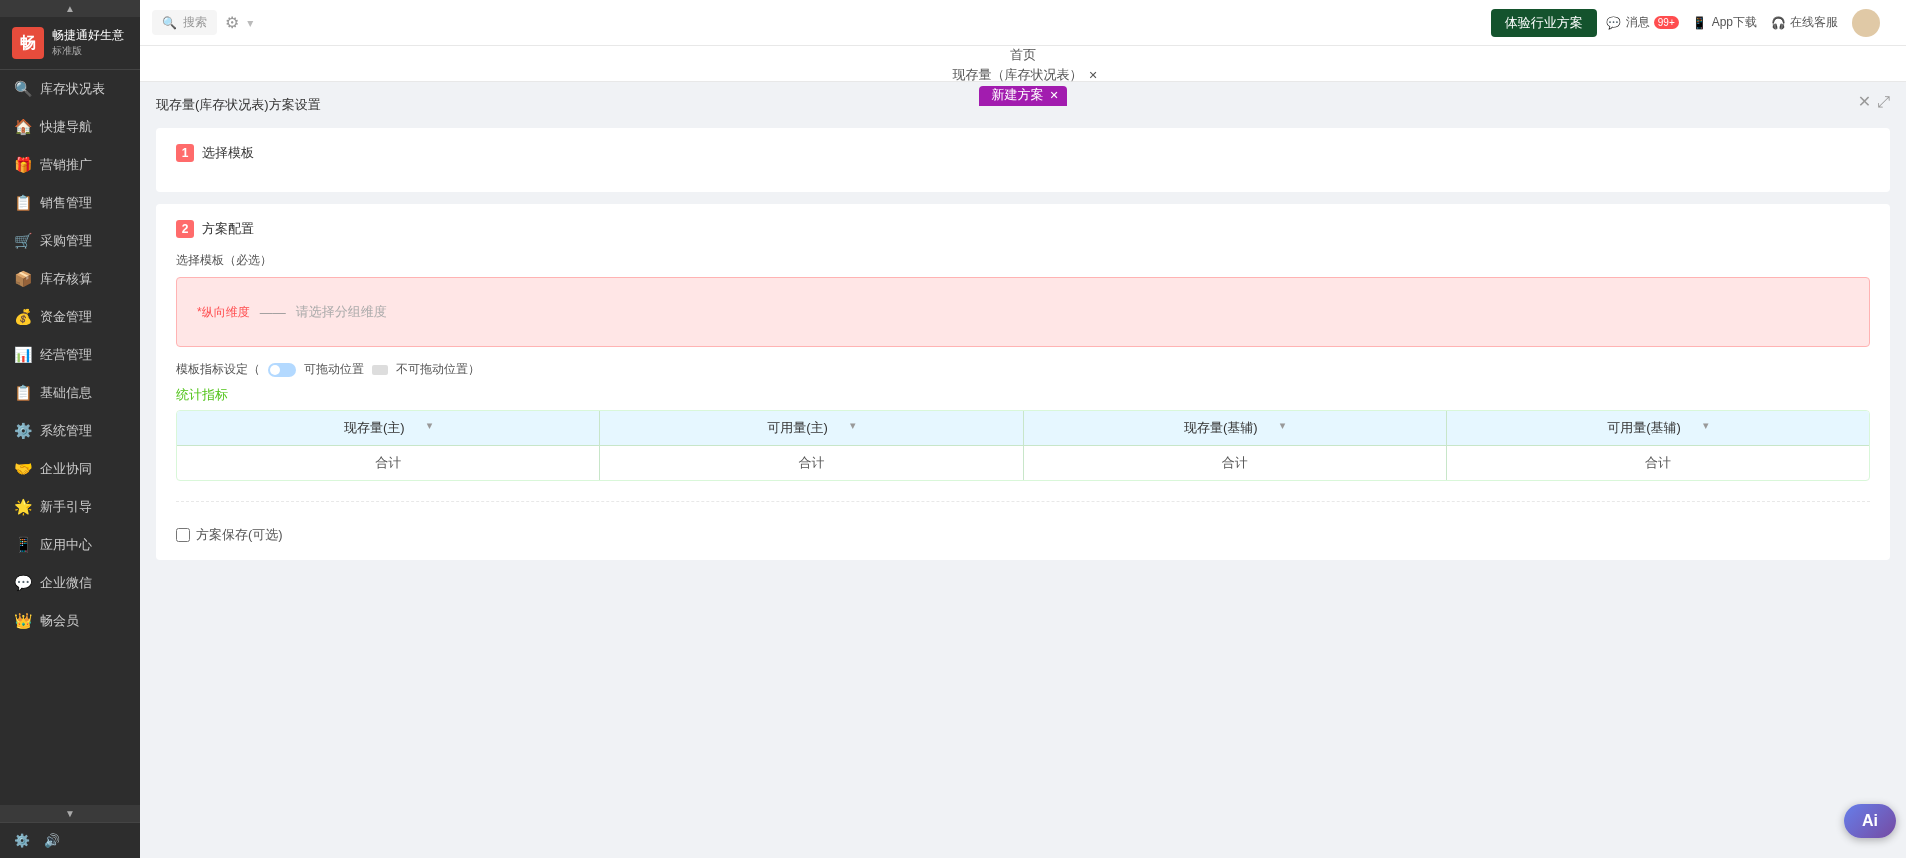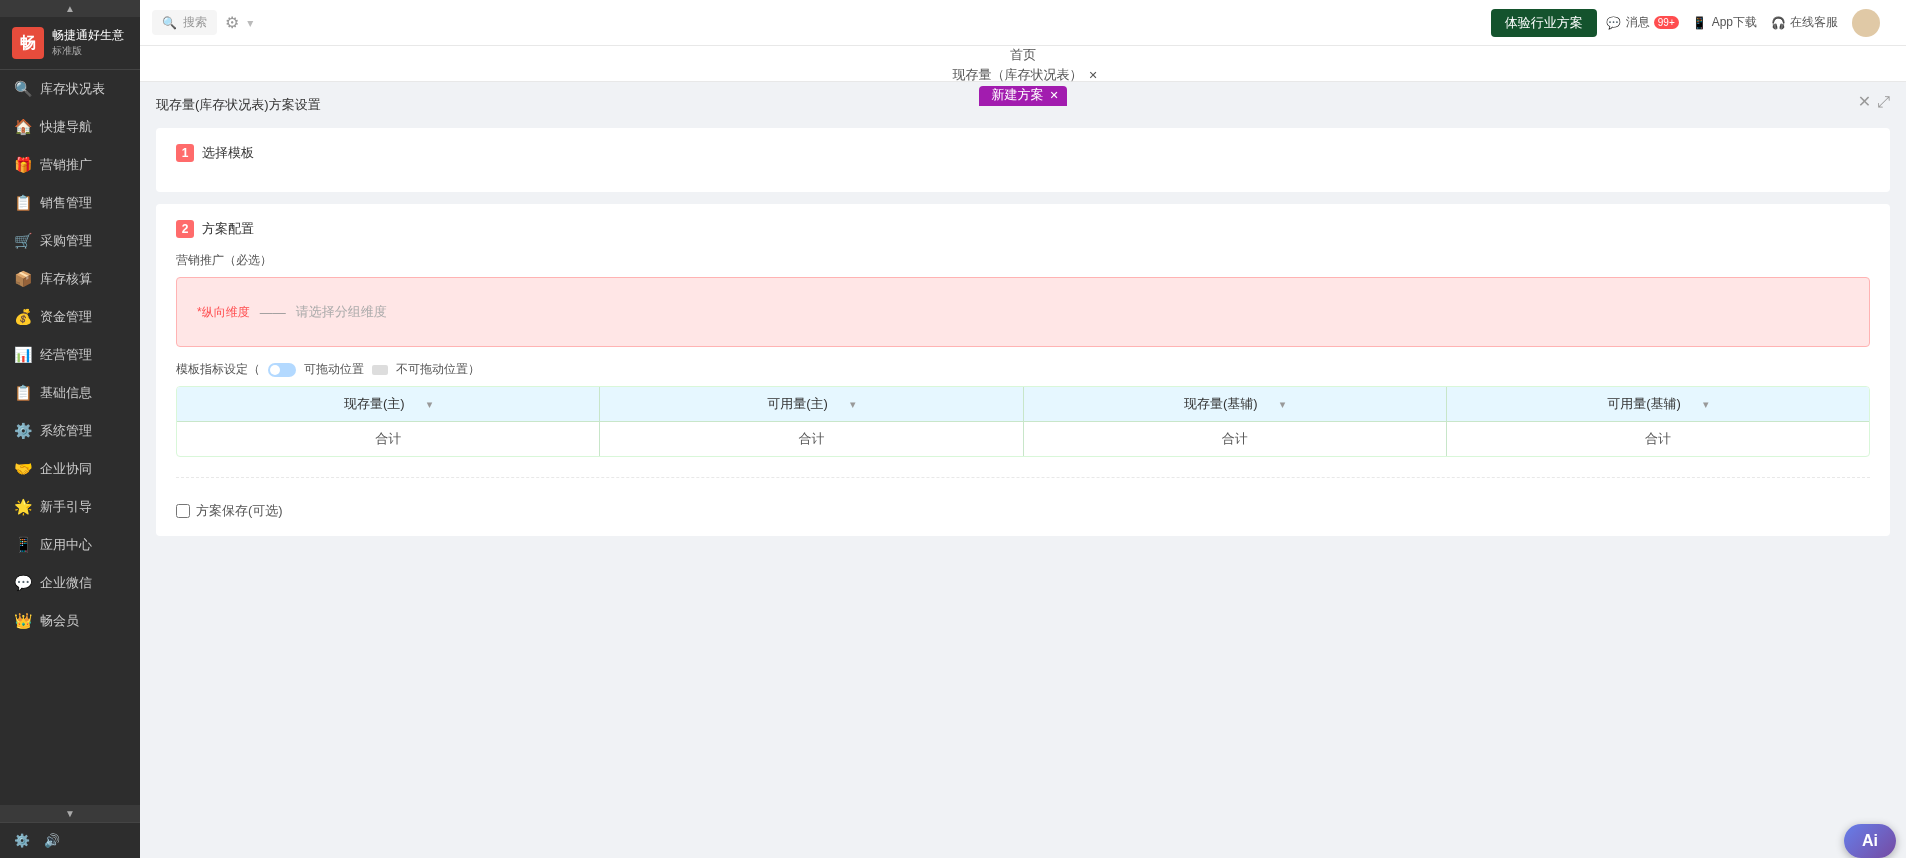--- a/index.html
+++ b/index.html
@@ -189,21 +189,21 @@
     .no-drag-box { width: 16px; height: 10px; background: #ddd; border-radius: 2px; }
 
     
     .stats-section-label { color: #52c41a; font-size: 13px; margin-bottom: 6px; }
     .stats-table { border: 1px solid #d9f7d9; border-radius: 4px; overflow: hidden; }
     .stats-table-header {
       display: flex; background: #e6f7ff;
     }
     .stats-col {
       flex: 1; padding: 8px 12px;
-      display: flex; align-items: center; justify-content: center;
+      display: flex; align-items: flex-start; justify-content: center;
       gap: 22px; font-size: 13px; color: #333;
       border-right: 1px solid #c8e6c9;
     }
     .stats-col:last-child { border-right: none; }
     .stats-col-body {
       display: flex;
     }
     .stats-cell {
       flex: 1; padding: 8px 12px;
       text-align: center; font-size: 13px; color: #555;
@@ -235,21 +235,21 @@
       background: #fff; border: 1px solid #d9d9d9; color: #555;
       padding: 6px 20px; border-radius: 4px; cursor: pointer; font-size: 13px;
     }
     .btn-query {
       background: #ff6b6b; border: none; color: #fff;
       padding: 6px 20px; border-radius: 4px; cursor: pointer; font-size: 13px;
     }
 
     
     .ai-bubble {
-      position: fixed; bottom: 0; right: 10px;
+      position: fixed; bottom: 20px; right: 10px;
       background: linear-gradient(135deg, #667eea, #764ba2);
       color: white; border-radius: 50px;
       padding: 8px 18px; font-size: 16px; font-weight: bold;
       cursor: pointer; box-shadow: 0 2px 8px rgba(0,0,0,0.3);
     }
 
     
     .scroll-arrow {
       background: #3a3a3a; border: none; color: #aaa; width: 100%;
       padding: 3px; cursor: pointer; font-size: 10px;
@@ -411,38 +411,39 @@
         <span class="section-title">选择模板</span>
       </div>
     </div>
 
     <div class="section-card">
       <div class="section-header">
         <div class="step-badge">2</div>
         <span class="section-title">方案配置</span>
       </div>
 
-      <div class="dim-label">营销推广（必选）</div>
+      <div class="dim-label">选择模板（必选）</div>
       <div class="dim-box">
         <span class="dim-required">*纵向维度</span>
         <span class="dim-arrow">——</span>
         <span class="dim-placeholder">请选择分组维度</span>
       </div>
 
       <div class="metrics-config">
         <div class="metrics-config-label">
           <span>模板指标设定（</span>
           <span class="drag-indicator"></span>
           <span style="font-size:12px;color:#555;">可拖动位置</span>
           <span class="no-drag-indicator">
             <span class="no-drag-box"></span>
           </span>
           <span style="font-size:12px;color:#555;">不可拖动位置）</span>
         </div>
 
+        <div class="stats-section-label">统计指标</div>
         <div class="stats-table">
           <div class="stats-table-header">
             <div class="stats-col">
               <span>现存量(主)</span>
               <span class="chevron-down">▾</span>
             </div>
             <div class="stats-col">
               <span>可用量(主)</span>
               <span class="chevron-down">▾</span>
             </div>

